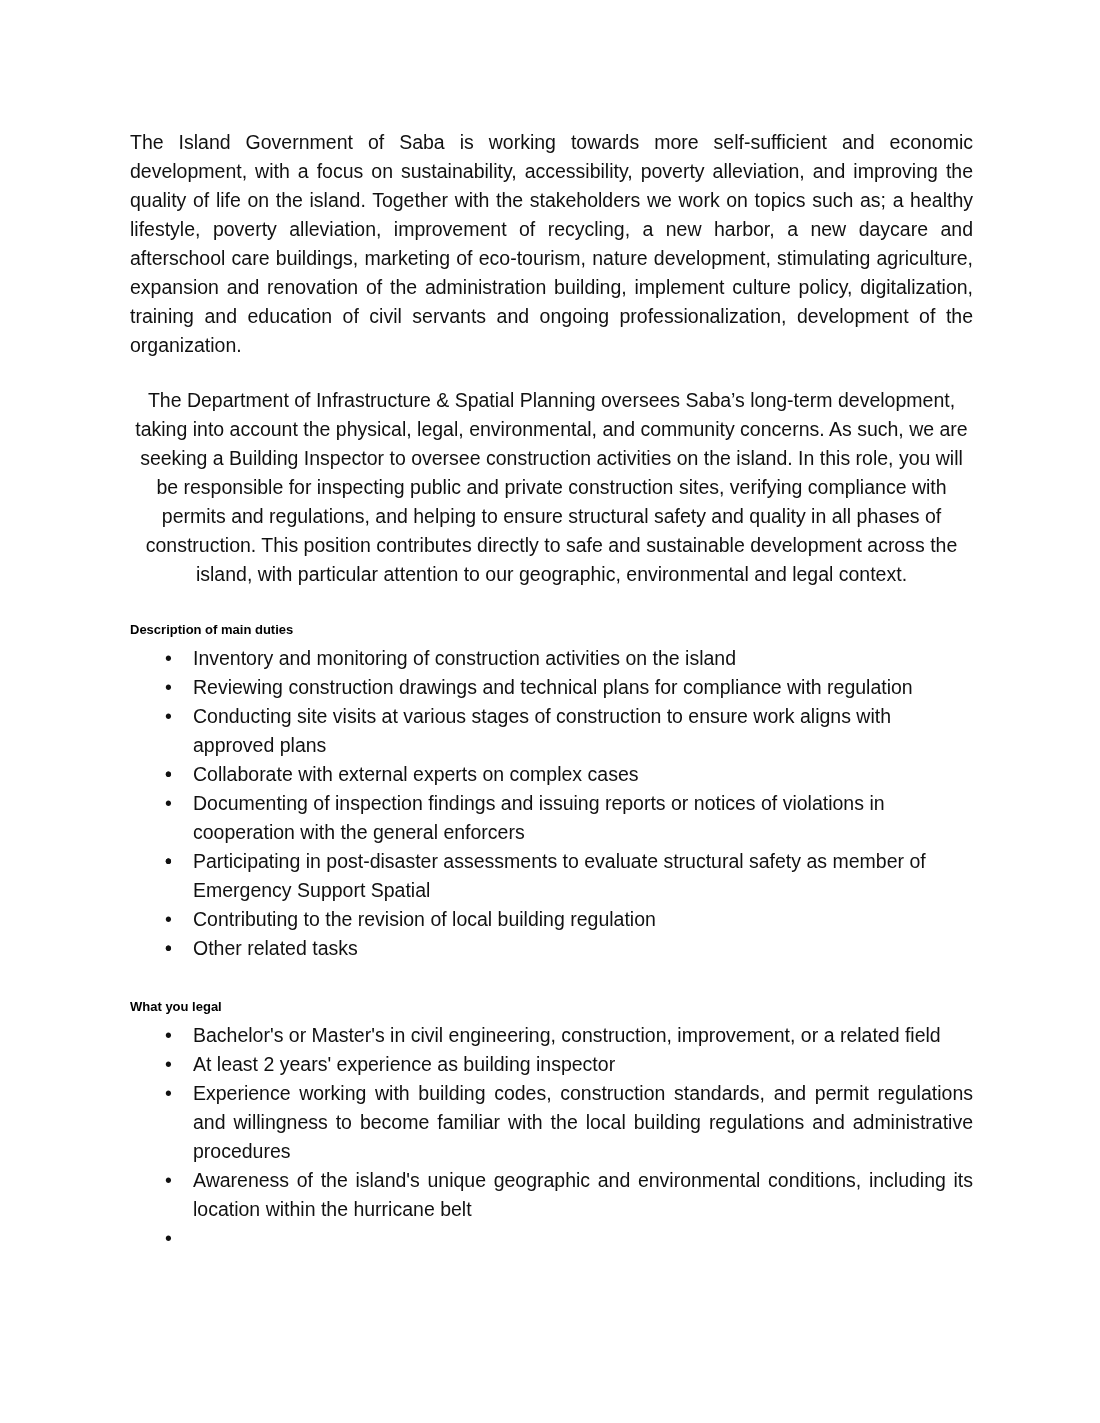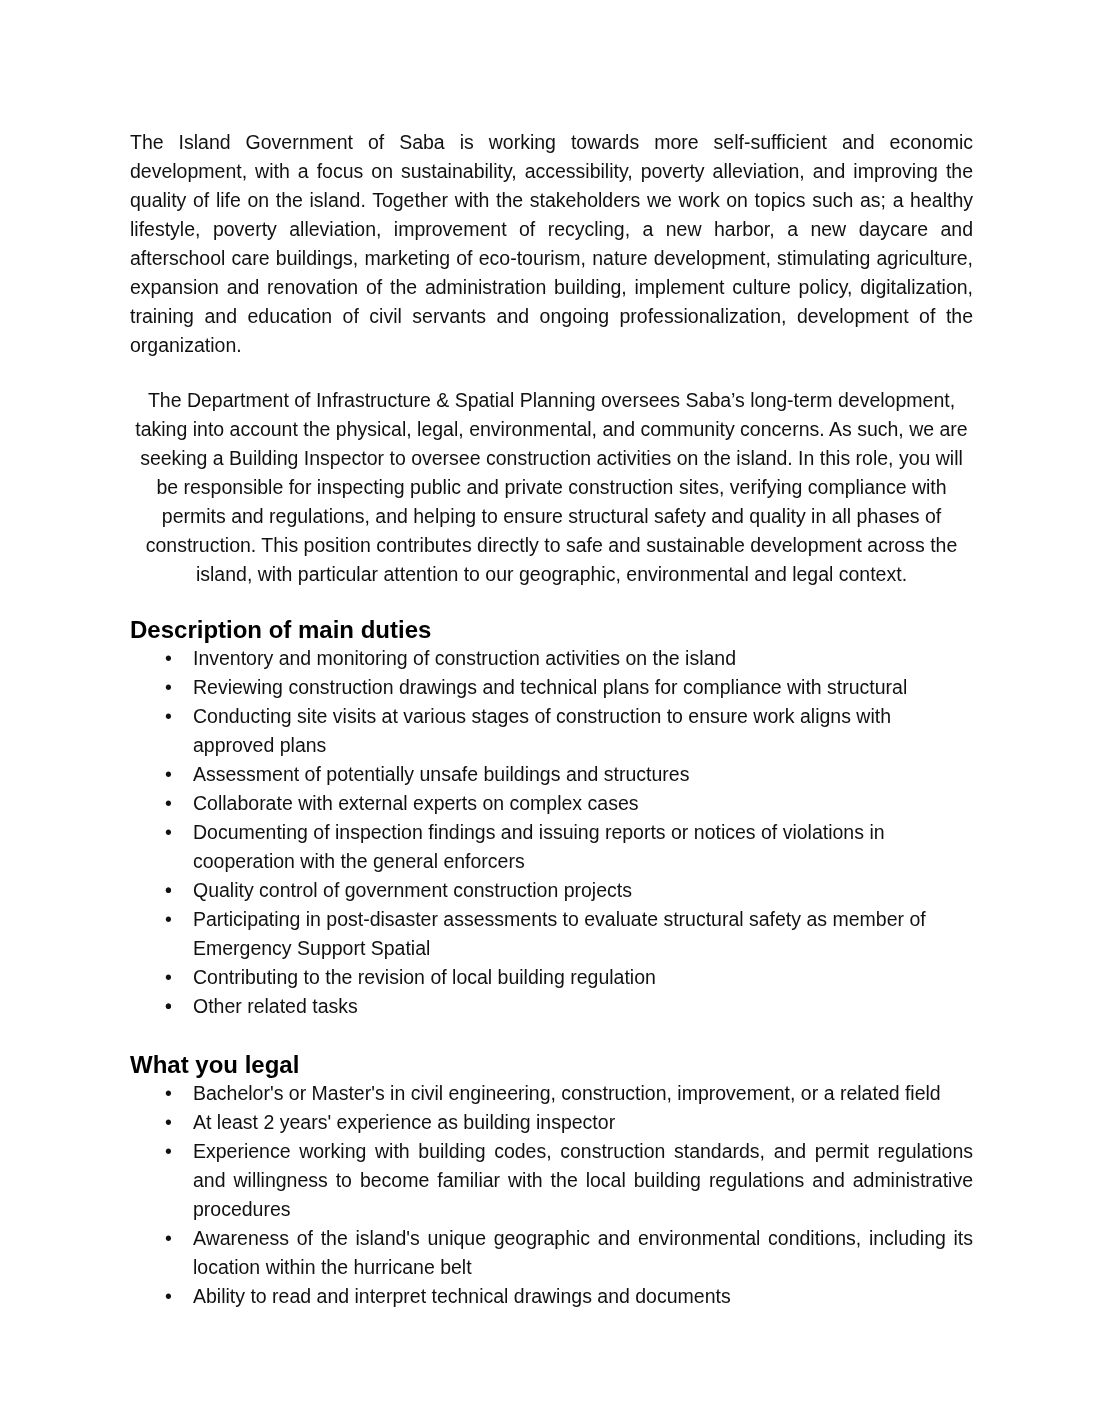--- a/index.html
+++ b/index.html
@@ -30,21 +30,21 @@
   }
   p.para.justify {
     text-align: justify;
     text-justify: inter-word;
   }
   p.para.left {
     text-align: center;
   }
   h2.heading {
     margin: 0 0 0 0;
-    font-size: 24px;
+    font-size: 13px;
     line-height: 29px;
     font-weight: bold;
     color: #000000;
   }
   ul.bullets {
     margin: 0;
     padding: 0;
     list-style: none;
   }
   ul.bullets li {
@@ -80,39 +80,39 @@
   <div class="content">
 
     <p class="para justify">The Island Government of Saba is working towards more self-sufficient and economic development, with a focus on sustainability, accessibility, poverty alleviation, and improving the quality of life on the island. Together with the stakeholders we work on topics such as; a healthy lifestyle, poverty alleviation, improvement of recycling, a new harbor, a new daycare and afterschool care buildings, marketing of eco-tourism, nature development, stimulating agriculture, expansion and renovation of the administration building, implement culture policy, digitalization, training and education of civil servants and ongoing professionalization, development of the organization.</p>
 
     <p class="para left">The Department of Infrastructure &amp; Spatial Planning oversees Saba’s long-term development, taking into account the physical, legal, environmental, and community concerns. As such, we are seeking a Building Inspector to oversee construction activities on the island. In this role, you will be responsible for inspecting public and private construction sites, verifying compliance with permits and regulations, and helping to ensure structural safety and quality in all phases of construction. This position contributes directly to safe and sustainable development across the island, with particular attention to our geographic, environmental and legal context.</p>
 
     <h2 class="heading">Description of main duties</h2>
 
     <ul class="bullets left">
       <li><span class="marker">•</span><span>Inventory and monitoring of construction activities on the island</span></li>
-      <li><span class="marker">•</span><span>Reviewing construction drawings and technical plans for compliance with structural</span></li>
+      <li><span class="marker">•</span><span>Reviewing construction drawings and technical plans for compliance with regulation</span></li>
       <li><span class="marker">•</span><span>Conducting site visits at various stages of construction to ensure work aligns with approved plans</span></li>
-      <li><span class="marker">•</span><span>Assessment of potentially unsafe buildings and structures</span></li>
+      <li><span class="marker">•</span></li>
       <li><span class="marker">•</span><span>Collaborate with external experts on complex cases</span></li>
       <li><span class="marker">•</span><span>Documenting of inspection findings and issuing reports or notices of violations in cooperation with the general enforcers</span></li>
       <li><span class="marker">•</span></li>
-      <li><span class="marker">•</span><span>Quality control of government construction projects</span></li>
+      <li><span class="marker">•</span></li>
       <li><span class="marker">•</span><span>Participating in post-disaster assessments to evaluate structural safety as member of Emergency Support Spatial</span></li>
       <li><span class="marker">•</span><span>Contributing to the revision of local building regulation</span></li>
       <li><span class="marker">•</span></li>
       <li><span class="marker">•</span><span>Other related tasks</span></li>
     </ul>
 
     <div class="spacer-line"></div>
 
     <h2 class="heading">What you legal</h2>
 
     <ul class="bullets justify">
       <li><span class="marker">•</span><span>Bachelor's or Master's in civil engineering, construction, improvement, or a related field</span></li>
       <li><span class="marker">•</span><span>At least 2 years' experience as building inspector</span></li>
       <li><span class="marker">•</span><span>Experience working with building codes, construction standards, and permit regulations and willingness to become familiar with the local building regulations and administrative procedures</span></li>
       <li><span class="marker">•</span><span>Awareness of the island's unique geographic and environmental conditions, including its location within the hurricane belt</span></li>
-      <li><span class="marker">•</span><span>Ability to read and interpret technical drawings and documents</span></li>
+      <li><span class="marker">•</span></li>
     </ul>
 
   </div>
 </div>
 
 </body></html>

